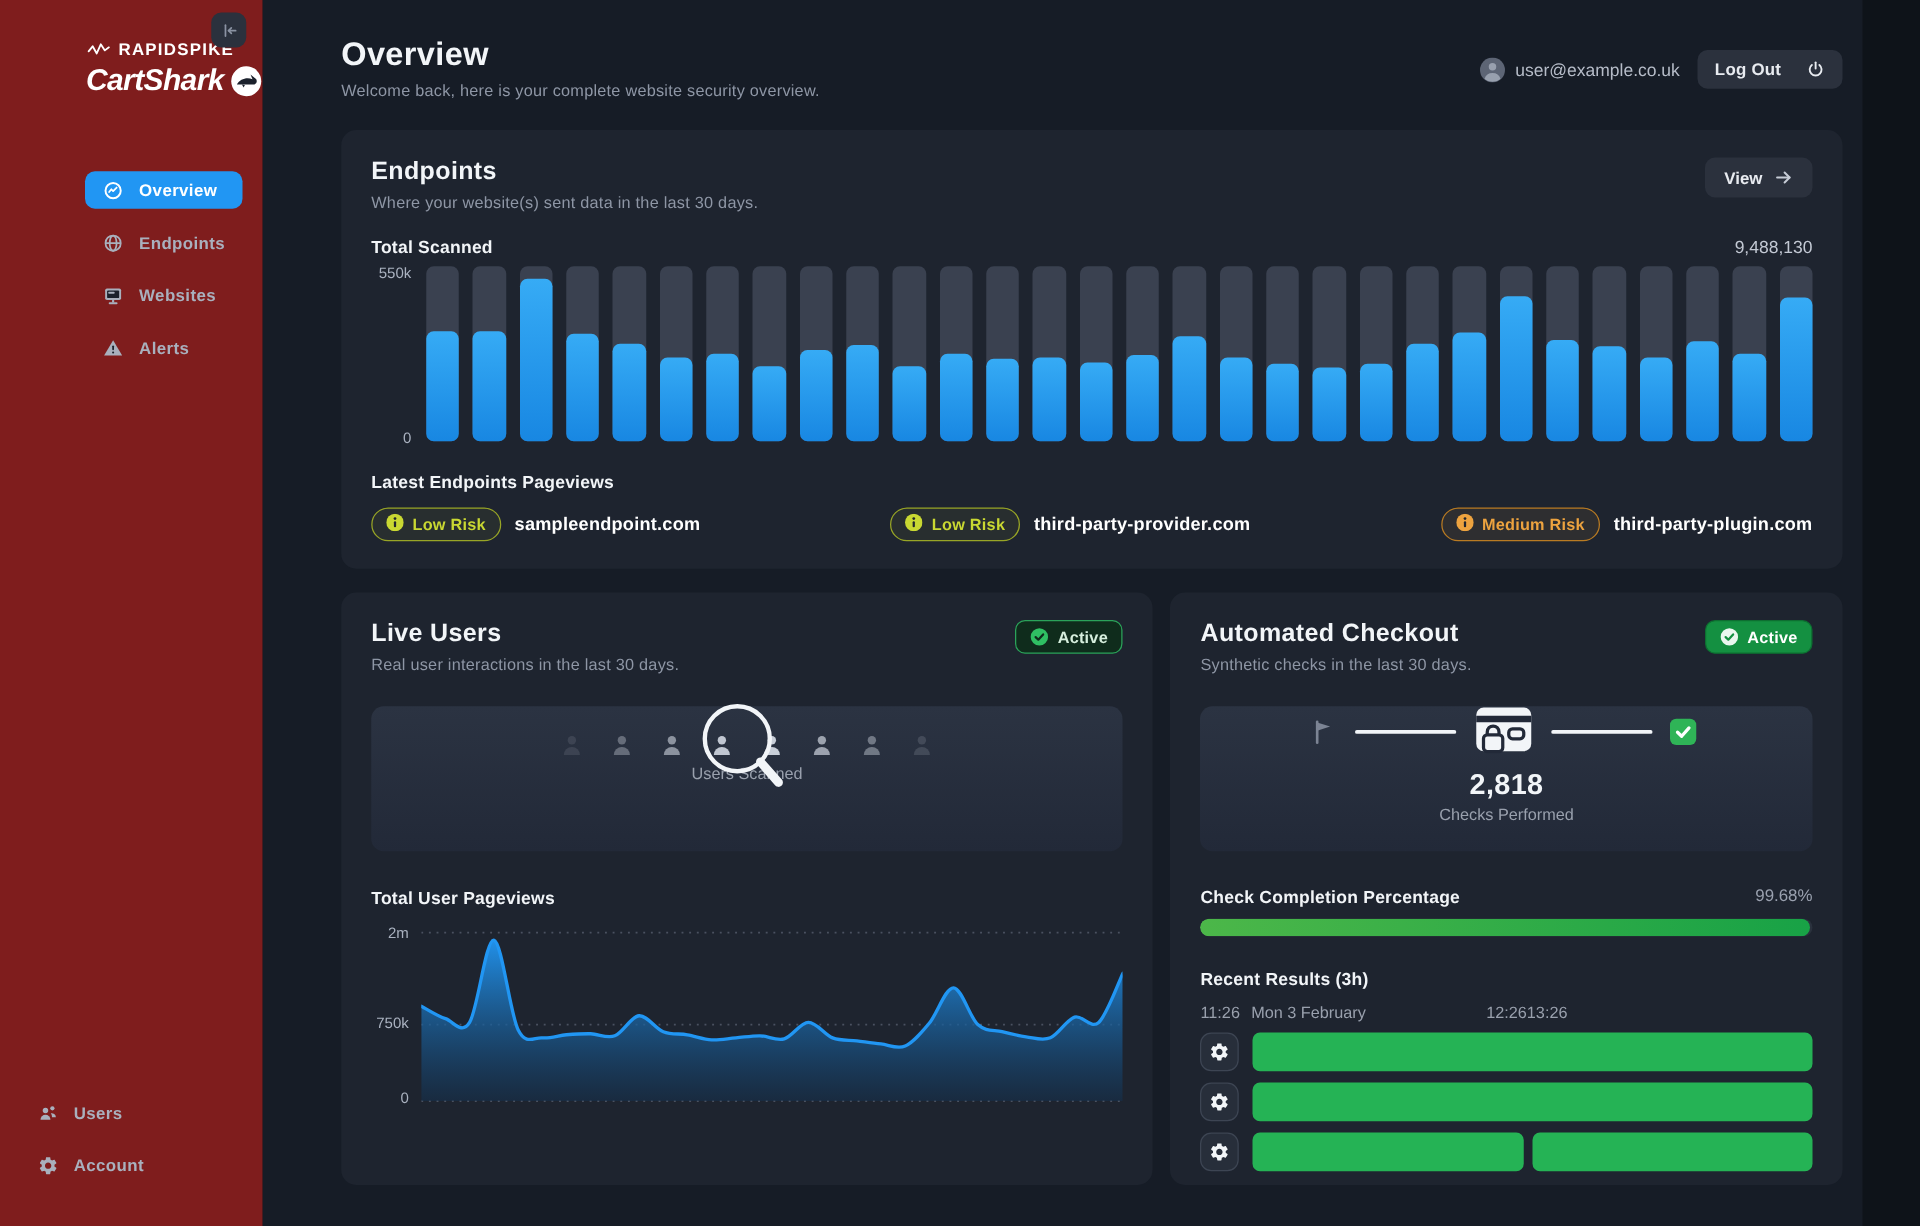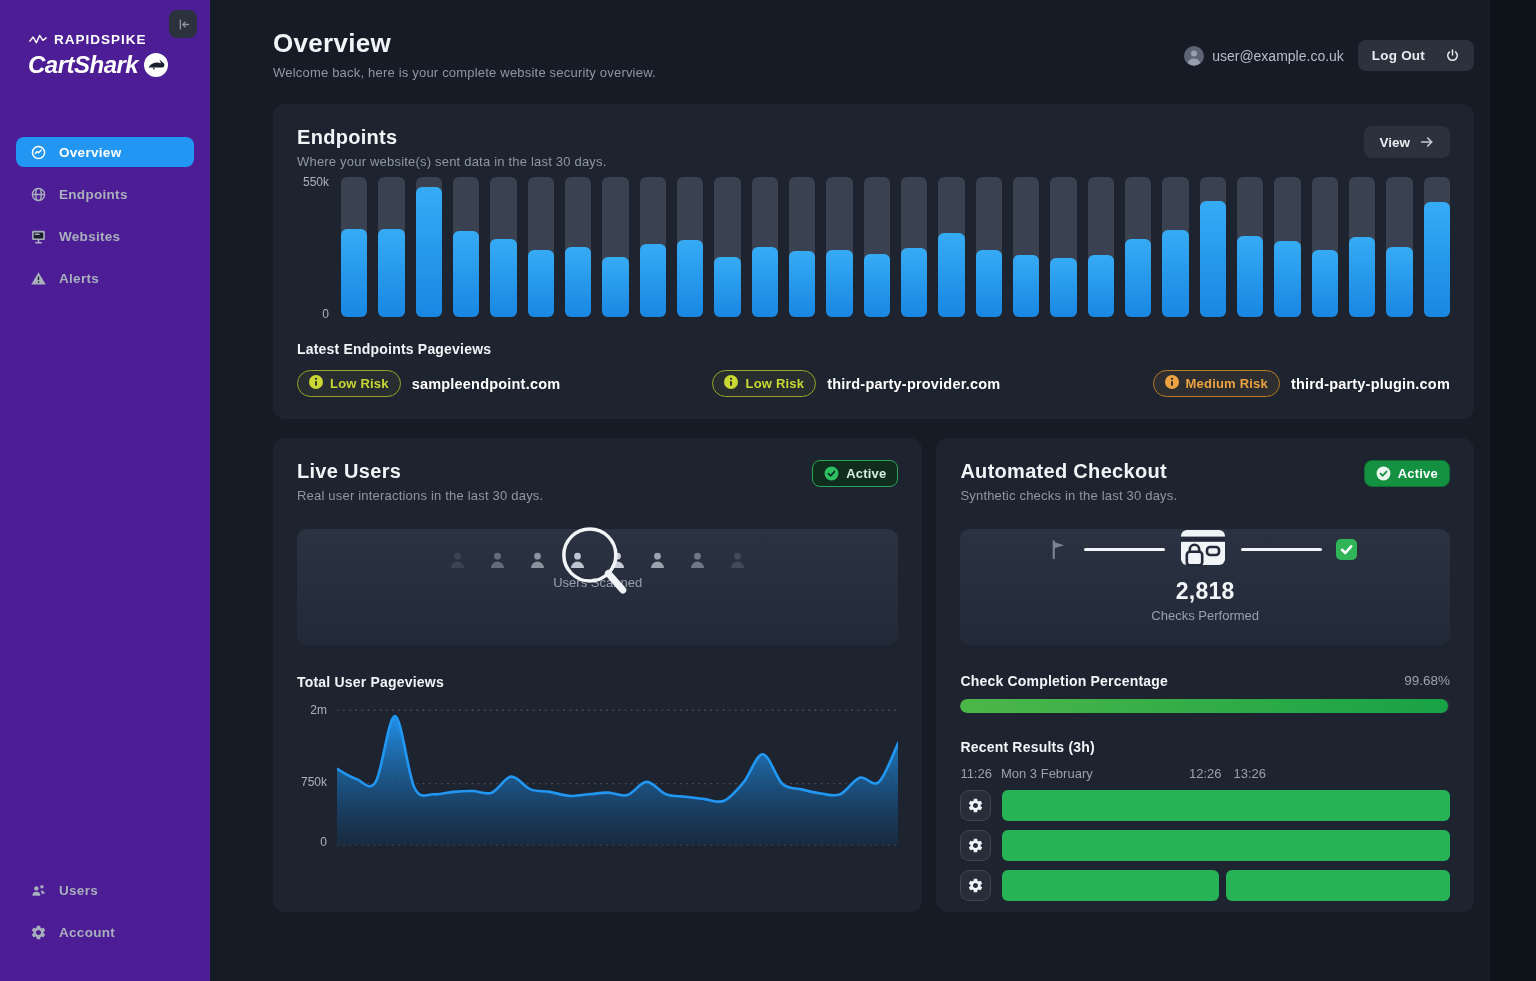--- a/index.html
+++ b/index.html
@@ -1,22 +1,22 @@
 <!DOCTYPE html>
 <html><head>
 <meta charset="utf-8">
 <style>
   * { margin:0; padding:0; box-sizing:border-box; }
   html,body { width:1536px; height:981px; overflow:hidden; background:#0e1319;
     font-family:"Liberation Sans","DejaVu Sans",sans-serif; color:#f2f5f8; }
   .app { display:flex; width:1536px; height:981px; }
 
   
-  .sidebar { position:relative; width:210px; height:100%; background:#4c1d95;
-    flex:0 0 210px; display:flex; flex-direction:column; }
+  .sidebar { position:relative; width:210px; height:100%; background:#7f1d1d;
+    flex:0 0 210px; display:flex; flex-direction:column;align-items:flex-end; }
   .collapse-btn { position:absolute; top:10px; right:13px; width:28px; height:28px;
     background:#2b313d; border:none; border-radius:8px; color:#8b93a3;
     display:flex; align-items:center; justify-content:center; cursor:pointer; }
   .brand { padding:32px 0 0 28px; }
   .brand-top { display:flex; align-items:center; gap:6px; }
   .brand-top span { font-size:13.5px; font-weight:700; letter-spacing:1px; color:#fff; }
   .brand-product { display:flex; align-items:center; gap:5px; margin-top:4px; }
   .brand-product span { font-size:24px; font-weight:700; font-style:italic; letter-spacing:-0.5px; color:#fff; }
   nav { padding:0 16px; }
   #nav-top { margin-top:58px; }
@@ -89,21 +89,21 @@
   .live-panel .panel-value { margin-top:12px; }
 
   
   .journey { display:flex; align-items:center; margin:20px 92px 0 88px; height:40px; }
   .jline { flex:1; height:3px; background:#f2f5f8; border-radius:2px; margin:0 13px; }
   .section-label-row { display:flex; justify-content:space-between; margin-top:28px; }
   .section-label { font-size:14px; font-weight:700; letter-spacing:.2px; }
   .pct-value { font-size:13.5px; color:#9aa1af; }
   .progress-track { margin-top:10px; height:14px; border-radius:7px; background:#2a313d; overflow:hidden; }
   .progress-fill { height:100%; border-radius:7px; background:linear-gradient(90deg,#4cb749,#18a246); }
-  .timeline-row { display:flex; align-items:center; margin-top:11px; font-size:13px; color:#99a0ad;gap:12px; }
+  .timeline-row { display:flex; align-items:center; margin-top:11px; font-size:13px; color:#99a0ad; }
   .timeline-left { flex:1; display:flex; gap:9px; }
   .timeline-right { flex:1; text-align:left; }
   #result-rows { margin-top:9px; }
   .result-row { display:flex; align-items:center; margin-bottom:9px; }
   .gear-btn { width:31px; height:31px; flex:0 0 31px; background:#272e3a; border:1px solid #3d4553;
     border-radius:9px; color:#f2f5f8; display:flex; align-items:center; justify-content:center; cursor:pointer; }
   .segments { flex:1; display:flex; gap:7px; margin-left:11px; }
   .segment { height:31px; border-radius:6px; background:#25b355; cursor:pointer; }
 
   
@@ -242,20 +242,24 @@
         </div>
         <button class="ghost-btn">
           <span>View</span>
           <svg viewBox="0 0 24 24" width="16" height="16" fill="none" stroke="#c6ccd6" stroke-width="2.4" stroke-linecap="round" stroke-linejoin="round">
               <line x1="4" y1="12" x2="19" y2="12"></line>
               <polyline points="13,6 19,12 13,18"></polyline>
             </svg>
         </button>
       </div>
 
+      <div class="metric-row">
+        <span class="metric-label">Total Scanned</span>
+        <span class="metric-value">9,488,130</span>
+      </div>
 
       <div class="barchart-wrap">
         <div class="bar-ylabels">
           <span class="yl top">550k</span>
           <span class="yl bottom">0</span>
         </div>
         <div id="bar-chart">
             <div class="bar">
               <div class="bar-fill" style="height: 63.1%;"></div>
             </div>

